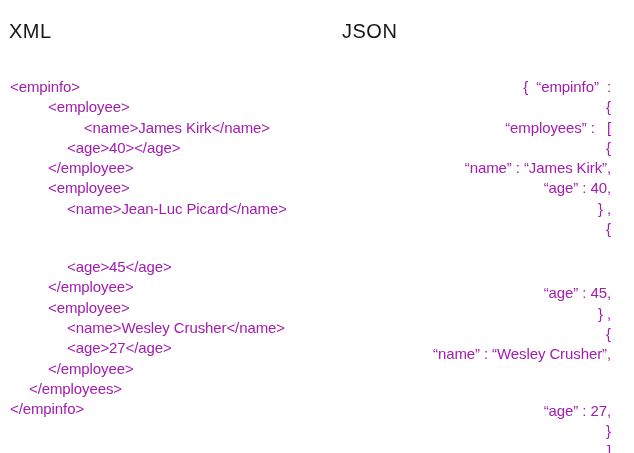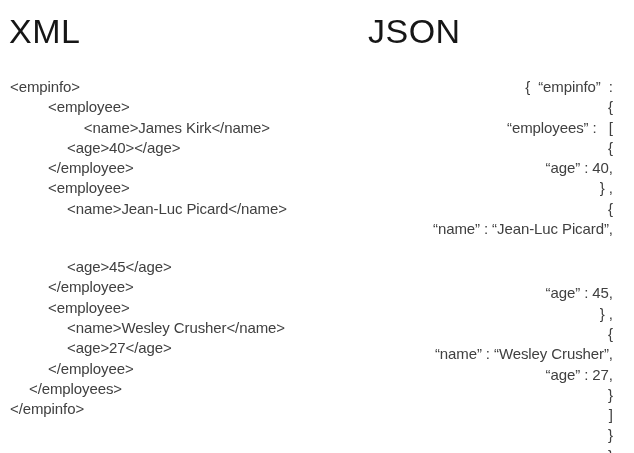--- a/index.html
+++ b/index.html
@@ -12,36 +12,36 @@
     width: 634px;
     height: 453px;
     background: #ffffff;
     overflow: hidden;
     font-family: "Liberation Sans", "DejaVu Sans", sans-serif;
     color: #161616;
   }
   .title {
     position: absolute;
     top: 15px;
-    font-size: 34px;
+    font-size: 20px;
     line-height: 32px;
     font-weight: 300;
     letter-spacing: 0.5px;
     color: #161616;
     white-space: pre;
   }
   .xml-title  { left: 9px; }
-  .json-title { left: 368px; }
+  .json-title { left: 342px; }
   .code {
     position: absolute;
     top: 77px;
     font-size: 15px;
     line-height: 20.3px;
     letter-spacing: -0.1px;
-    color: #404040;
+    color: #a21caf;
   }
   .xml-code  { left: 10px; }
   .json-code { left: 327px; text-align: right; }
   .code-line {
     height: 20.3px;
     white-space: pre;
   }
 </style>
 </head>
 <body>
@@ -64,27 +64,27 @@
       <div class="code-line" style="padding-left: 57px;">&lt;age&gt;27&lt;/age&gt;</div>
       <div class="code-line" style="padding-left: 38px;">&lt;/employee&gt;</div>
       <div class="code-line" style="padding-left: 19px;">&lt;/employees&gt;</div>
       <div class="code-line" style="padding-left: 0px;">&lt;/empinfo&gt;</div>
     </div>
   <div class="code json-code">
       <div class="code-line" style="padding-left: 0px;">{  “empinfo”  :</div>
       <div class="code-line" style="padding-left: 30px;">{</div>
       <div class="code-line" style="padding-left: 65px;">“employees” :   [</div>
       <div class="code-line" style="padding-left: 67px;">{</div>
+      <div class="code-line" style="padding-left: 106px;">“name” : “James Kirk”,</div>
       <div class="code-line" style="padding-left: 106px;">“age” : 40,</div>
       <div class="code-line" style="padding-left: 70px;">} ,</div>
       <div class="code-line" style="padding-left: 70px;">{</div>
-      <div class="code-line" style="padding-left: 106px;">“name” : “Jean-Luc Picard”,</div>
       <div class="code-line" style="padding-left: 106px; margin-top: 44px;">“age” : 45,</div>
       <div class="code-line" style="padding-left: 70px;">} ,</div>
       <div class="code-line" style="padding-left: 70px;">{</div>
       <div class="code-line" style="padding-left: 106px;">“name” : “Wesley Crusher”,</div>
-      <div class="code-line" style="padding-left: 106px;">“age” : 27,</div>
+      <div class="code-line" style="padding-left: 106px; margin-top: 36px;">“age” : 27,</div>
       <div class="code-line" style="padding-left: 74px;">}</div>
       <div class="code-line" style="padding-left: 178px;">]</div>
       <div class="code-line" style="padding-left: 38px;">}</div>
       <div class="code-line" style="padding-left: 18px;">}</div>
     </div>
 </div>
 
 </body></html>

